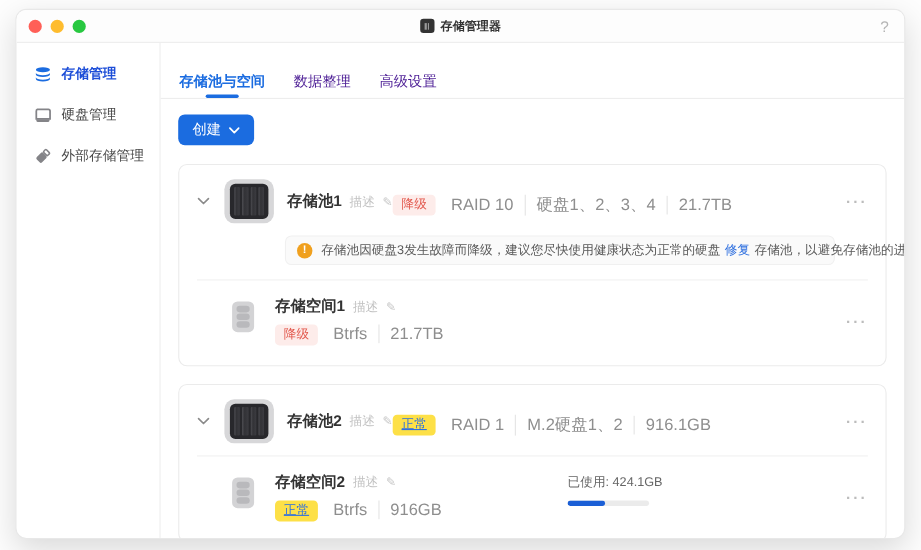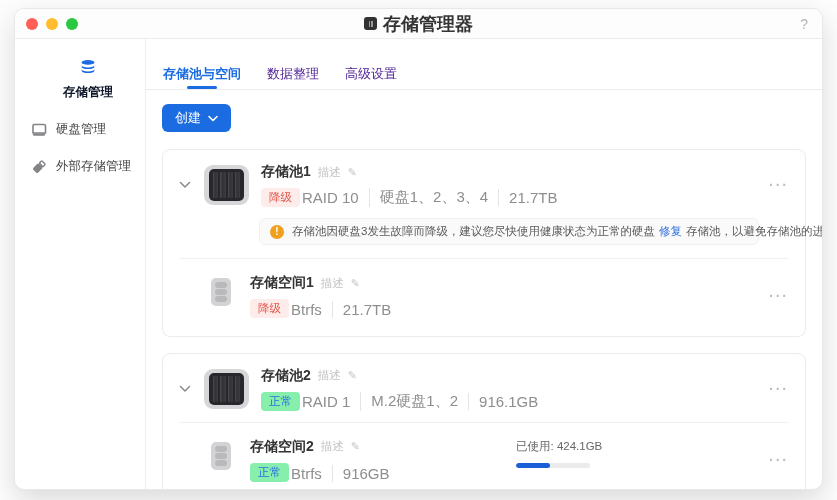--- a/index.html
+++ b/index.html
@@ -15,28 +15,28 @@
   
   .titlebar { position:relative; height:30px; flex:0 0 30px; display:flex; align-items:center; border-bottom:1px solid #ededed; background:#fdfdfd; }
   .traffic { display:flex; gap:8px; padding-left:11px; }
   .dot { width:12px; height:12px; border-radius:50%; }
   .dot.red { background:#ff5f57; }
   .dot.yellow { background:#febc2e; }
   .dot.green { background:#28c840; }
   .titlebar-center { position:absolute; left:0; right:0; display:flex; justify-content:center; align-items:center; gap:6px; pointer-events:none; }
   .app-icon { width:13px; height:13px; background:#333; border-radius:3px; display:flex; align-items:center; justify-content:center; gap:1px; }
   .app-icon i { display:block; width:1.5px; height:6px; background:#9a9a9a; }
-  .app-title { font-size:18px; font-weight:bold; color:#333; }
+  .app-title { font-size:11px; font-weight:bold; color:#333; }
   .help { margin-left:auto; padding-right:14px; color:#b5b5b5; font-size:14px; cursor:default; }
 
   
   .main { flex:1; display:flex; min-height:0; }
   .sidebar { width:131px; flex:0 0 131px; border-right:1px solid #eeeeee; padding-top:10px; }
   .side-item { display:flex; align-items:center; gap:9px; padding:10px 0 10px 16px; font-size:12.5px; color:#474747; cursor:pointer; }
-  .side-item.active { color:#0f172a; font-weight:bold;flex-direction:column; }
+  .side-item.active { color:#1d4ed8; font-weight:bold; }
   .side-item svg { flex:0 0 auto; }
 
   .content { flex:1; display:flex; flex-direction:column; min-width:0; }
 
   
   .tabbar { display:flex; gap:26px; padding:0 17px; border-bottom:1px solid #ededed; height:31px; align-items:center;margin-top:20px; }
   .tab { position:relative; font-size:13px; color:#4c1d95; height:100%; display:flex; align-items:center; cursor:pointer; }
   .tab.active { color:#1b6ce0; font-weight:bold; }
   .tab.active::after { content:""; position:absolute; bottom:0; left:50%; transform:translateX(-50%); width:30px; height:3px; border-radius:2px; background:#1b6ce0; }
 
@@ -45,29 +45,29 @@
   
   .create-btn { display:inline-flex; align-items:center; gap:7px; background:#1b6ce0; color:#fff; border:none; border-radius:6px; height:28px; padding:0 13px; font-size:13px; font-family:inherit; cursor:pointer; margin-bottom:17px; }
 
   
   .card { border:1px solid #ebebeb; border-radius:8px; margin-bottom:16px; background:#fff; }
   .pool-header { display:flex; align-items:center; padding:13px 16px 11px 16px; }
   .toggle { width:15px; margin-right:10px; color:#8a8a8a; cursor:pointer; display:flex; align-items:center; }
   .nas-icon { width:45px; height:40px; background:#d7d7d9; border-radius:9px; padding:4px 5px; margin-right:12px; }
   .nas-inner { width:100%; height:100%; background:#28282c; border-radius:5px; display:flex; gap:2px; padding:3px 4px; }
   .nas-inner i { flex:1; background:linear-gradient(90deg,#4d4d52 0%,#323236 40%,#3c3c41 100%); border-radius:1px; }
-  .pool-text { display:flex; flex-direction:column; }
+  .pool-text { display:flex; flex-direction:row; }
   .name-line { display:flex; align-items:center; gap:7px; }
   .obj-name { font-size:14px; font-weight:bold; color:#333; }
   .desc-label { font-size:11.5px; color:#c2c2c2; }
   .pencil { font-size:11px; color:#c6c6c6; cursor:pointer; }
-  .badge-line { display:flex; align-items:flex-end; gap:2px; margin-top:7px; }
+  .badge-line { display:flex; align-items:flex-start; gap:14px; margin-top:7px; }
   .badge { font-size:11.5px; padding:2px 8px; border-radius:4px; line-height:1.3; }
   .badge.danger { background:#fdecea; color:#e2574c; }
-  .badge.normal { background:#86efac; color:#2e6fdf; }
+  .badge.normal { background:#fde047; color:#2e6fdf;text-decoration:underline; }
   .meta { display:flex; align-items:center; }
   .meta span { font-size:15px; color:#8e8e8e; padding:0 10px; position:relative; }
   .meta span + span { border-left:1px solid #e4e4e4; }
   .meta span:first-child { padding-left:0; }
   .dots { margin-left:auto; color:#bcbcbc; font-size:14px; font-weight:bold; letter-spacing:2px; cursor:pointer; line-height:1; }
 
   
   .warning { display:flex; align-items:center; gap:8px; margin:0 46px 13px 96px; background:#fafafa; border:1px solid #f0f0f0; border-radius:6px; padding:5px 10px; }
   .warn-icon { flex:0 0 14px; width:14px; height:14px; border-radius:50%; background:#f0a01e; color:#fff; font-size:10px; font-weight:bold; display:flex; align-items:center; justify-content:center; }
   .warn-text { font-size:11.5px; color:#595959; white-space:nowrap; }

